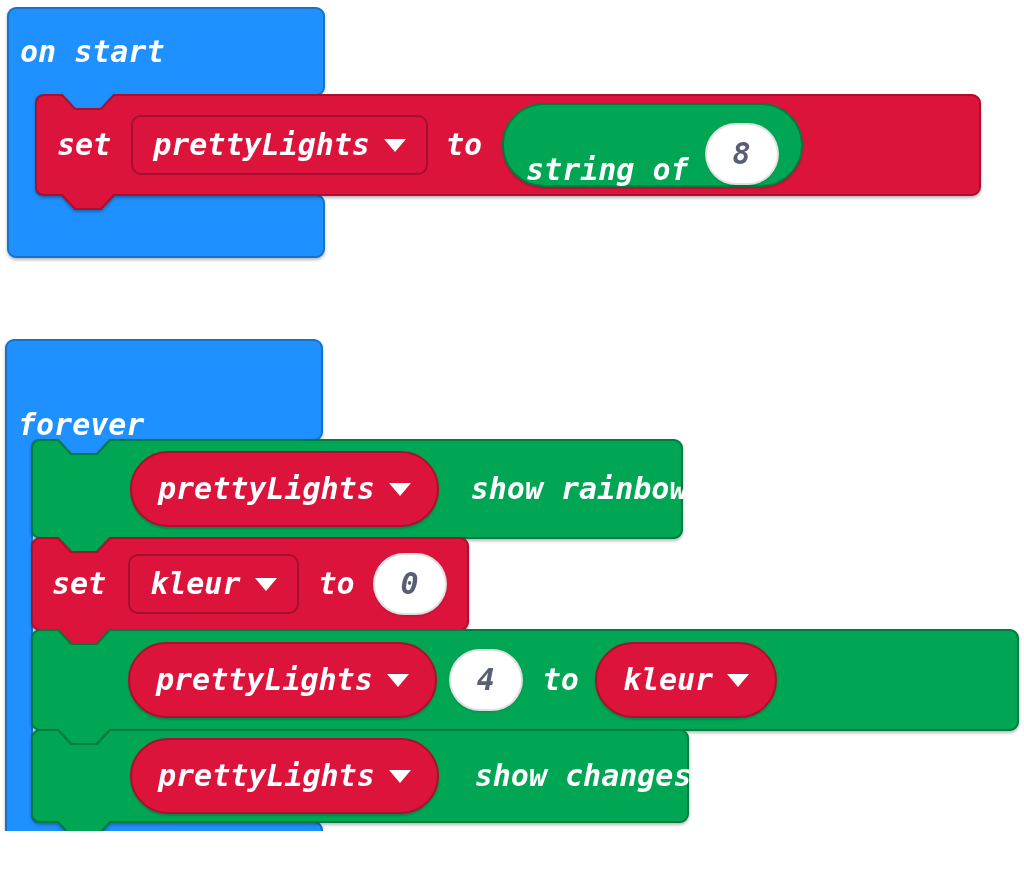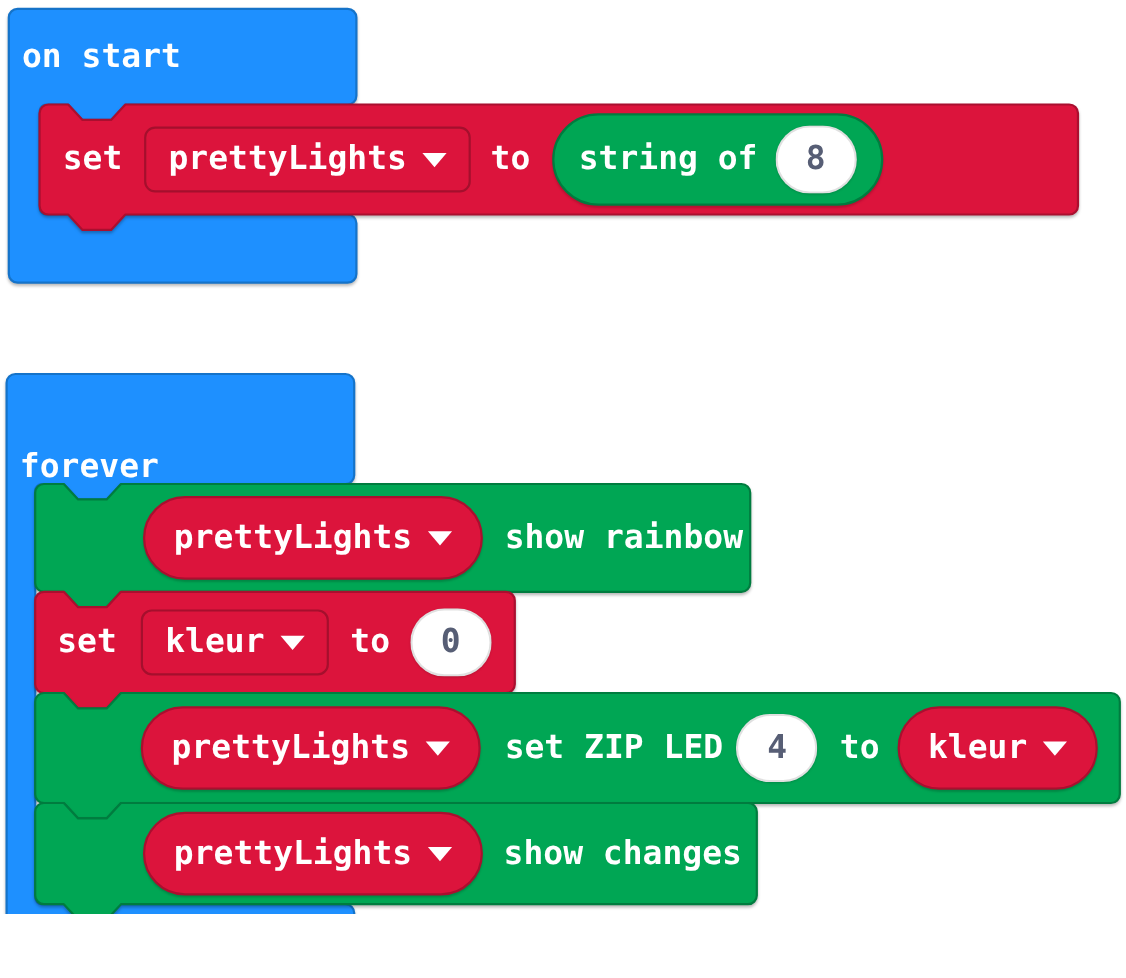--- a/index.html
+++ b/index.html
@@ -1,34 +1,34 @@
 <!DOCTYPE html>
 <html><head>
 <meta charset="utf-8">
 <style>
   html,body{margin:0;padding:0;background:#ffffff;}
   .canvas{position:relative;width:1024px;height:831px;background:#ffffff;overflow:hidden;
-          font-family:"DejaVu Sans Mono","Liberation Mono",monospace;}
+          font-family:"DejaVu Sans Mono","Liberation Mono",monospace;font-style:italic;}
   .shapes{position:absolute;left:0;top:0;}
   .shapes path{stroke-width:2;stroke-linejoin:round;filter:drop-shadow(0 2px 1.5px rgba(0,0,0,0.28));}
   .p-blue{fill:#1E90FF;stroke:#1573C9;}
   .p-red{fill:#DC143C;stroke:#AA0F2F;}
   .p-green{fill:#00A654;stroke:#007C3F;}
   .row{position:absolute;display:flex;align-items:center;}
   .kw{font-weight:700;font-size:30px;color:#ffffff;white-space:pre;line-height:1;}
   .title-row{position:absolute;display:flex;align-items:center;padding-left:12px;}
   .dd{height:60px;border:2px solid rgba(0,0,0,0.25);border-radius:10px;display:flex;
       align-items:center;padding:0 20px;gap:14px;background:transparent;box-sizing:border-box;}
   .arr{width:0;height:0;border-left:11px solid transparent;border-right:11px solid transparent;
        border-top:13px solid #ffffff;}
   .red-pill{height:76px;border-radius:38px;background:#DC143C;border:2px solid #AA0F2F;
        display:flex;align-items:center;padding:0 26px;gap:14px;box-sizing:border-box;
        box-shadow:0 2px 2px rgba(0,0,0,0.18);}
   .green-pill{height:84px;border-radius:42px;background:#00A654;border:2px solid #007C3F;
-       display:flex;align-items:center;padding:0 22px;gap:16px;box-sizing:border-box;
+       display:flex;align-items:flex-end;padding:0 22px;gap:16px;box-sizing:border-box;
        box-shadow:0 2px 2px rgba(0,0,0,0.18);}
   .oval{min-width:74px;height:62px;border-radius:31px;background:#ffffff;
        border:2px solid rgba(0,0,0,0.12);display:flex;align-items:center;justify-content:center;
        padding:0 10px;box-sizing:border-box;box-shadow:0 1px 2px rgba(0,0,0,0.15);}
   .num{font-weight:700;font-size:30px;color:#575E75;line-height:1;}
 </style>
 </head>
 <body>
 
 <div class="canvas">
@@ -82,52 +82,51 @@
 
   <div class="title-row" style="left:6px;top:340px;width:316px;height:100px;align-items:flex-end;">
     <span class="kw">forever</span>
   </div>
 
   <div class="row" style="left:32px;top:440px;width:650px;height:98px;padding-left:98px;box-sizing:border-box;">
     <div class="red-pill">
       <span class="kw">prettyLights</span>
       <span class="arr"></span>
     </div>
-    <span class="kw" style="margin-left:20px;">show rainbow</span>
+    <span class="kw" style="margin-left:32px;">show rainbow</span>
   </div>
 
   <div class="row" style="left:32px;top:538px;width:436px;height:92px;padding-left:20px;box-sizing:border-box;">
     <span class="kw">set</span>
     <div class="dd" style="margin-left:22px;">
       <span class="kw">kleur</span>
       <span class="arr"></span>
     </div>
     <span class="kw" style="margin-left:20px;">to</span>
     <div class="oval" style="margin-left:18px;">
       <span class="num">0</span>
     </div>
   </div>
 
   <div class="row" style="left:32px;top:630px;width:986px;height:100px;padding-left:96px;box-sizing:border-box;">
     <div class="red-pill">
       <span class="kw">prettyLights</span>
       <span class="arr"></span>
     </div>
-    <span class="kw" style="margin-left:22px;">set ZIP LED</span>
     <div class="oval" style="margin-left:12px;">
       <span class="num">4</span>
     </div>
     <span class="kw" style="margin-left:20px;">to</span>
     <div class="red-pill" style="margin-left:16px;">
       <span class="kw">kleur</span>
       <span class="arr"></span>
     </div>
   </div>
 
   <div class="row" style="left:32px;top:730px;width:656px;height:92px;padding-left:98px;box-sizing:border-box;">
     <div class="red-pill">
       <span class="kw">prettyLights</span>
       <span class="arr"></span>
     </div>
-    <span class="kw" style="margin-left:19px;">show changes</span>
+    <span class="kw" style="margin-left:36px;">show changes</span>
   </div>
 
 </div>
 
 </body></html>

